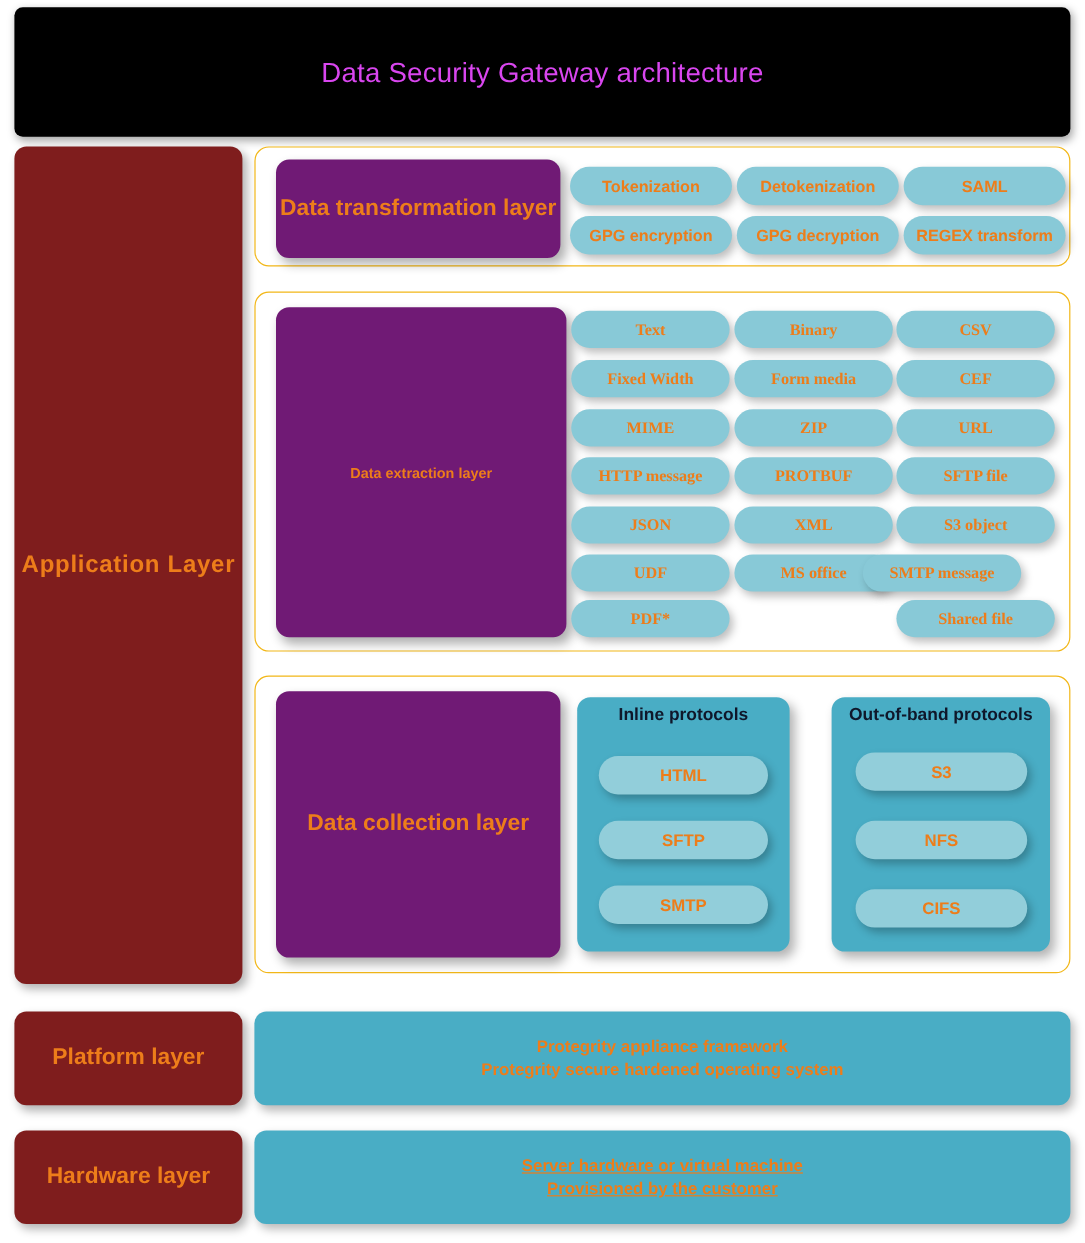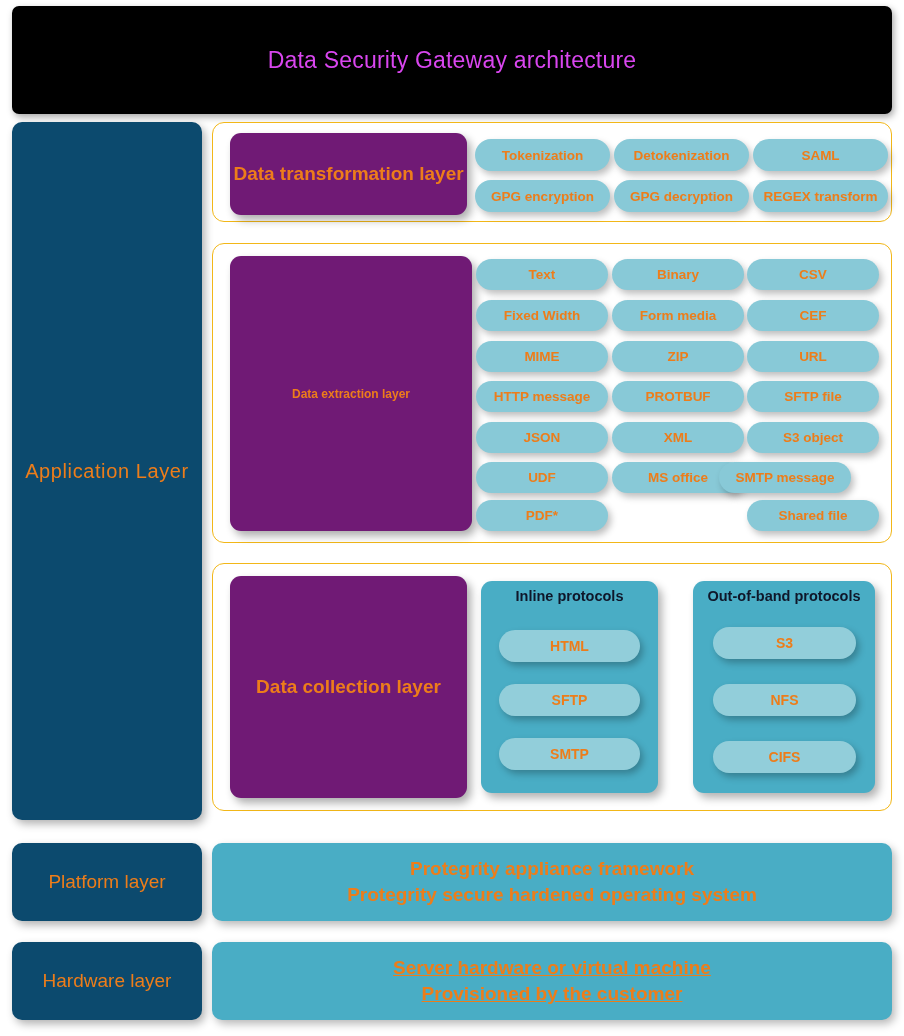--- a/index.html
+++ b/index.html
@@ -33,29 +33,29 @@
   .title-bar .title-text {
     color: #d946ef;
     font-size: 23px;
     letter-spacing: 0.2px;
     font-weight: 400;
   }
 
   
   .rail-box {
     position: absolute;
-    background: #0c4a6e;
+    background: #7f1d1d;
     border-radius: 10px;
     display: flex;
     align-items: center;
     justify-content: center;
     text-align: center;
     box-shadow: 3px 4px 8px rgba(0,0,0,0.30);
     color: #ED7D1A;
-    font-weight: normal;
+    font-weight: bold;
   }
   #rail-application {
     left: 12px; top: 122px;
     width: 190px; height: 698px;
     font-size: 20px;
     line-height: 1.35;
     letter-spacing: 0.6px;
   }
   #rail-platform {
     left: 12px; top: 843px;
@@ -117,21 +117,21 @@
     font-weight: bold;
     font-size: 13.5px;
     white-space: nowrap;
     box-shadow: 3px 4px 7px rgba(0,0,0,0.26);
   }
 
   
   .tpill { height: 32px; width: 135px; }
 
   
-  .epill { height: 31px; width: 132px; }
+  .epill { height: 31px; width: 132px; font-family: Liberation Serif, serif; }
 
   
   .proto-group {
     position: absolute;
     background: #49ADC5;
     border-radius: 11px;
     box-shadow: 4px 5px 9px rgba(0,0,0,0.30);
   }
   #group-inline      { left: 268px; top: 17px; width: 177px; height: 212px; }
   #group-outofband   { left: 480px; top: 17px; width: 182px; height: 212px; }
@@ -168,21 +168,21 @@
     width: 680px;
     background: #49ADC5;
     border-radius: 10px;
     display: flex;
     flex-direction: column;
     align-items: center;
     justify-content: center;
     text-align: center;
     color: #ED7D1A;
     font-weight: bold;
-    font-size: 19px;
+    font-size: 14px;
     line-height: 1.38;
     box-shadow: 3px 4px 8px rgba(0,0,0,0.28);
   }
   #bar-platform { top: 843px; height: 78px; }
   #bar-hardware { top: 942px; height: 78px; text-decoration: underline; }
 </style>
 </head>
 <body>
 
 <div id="root">

